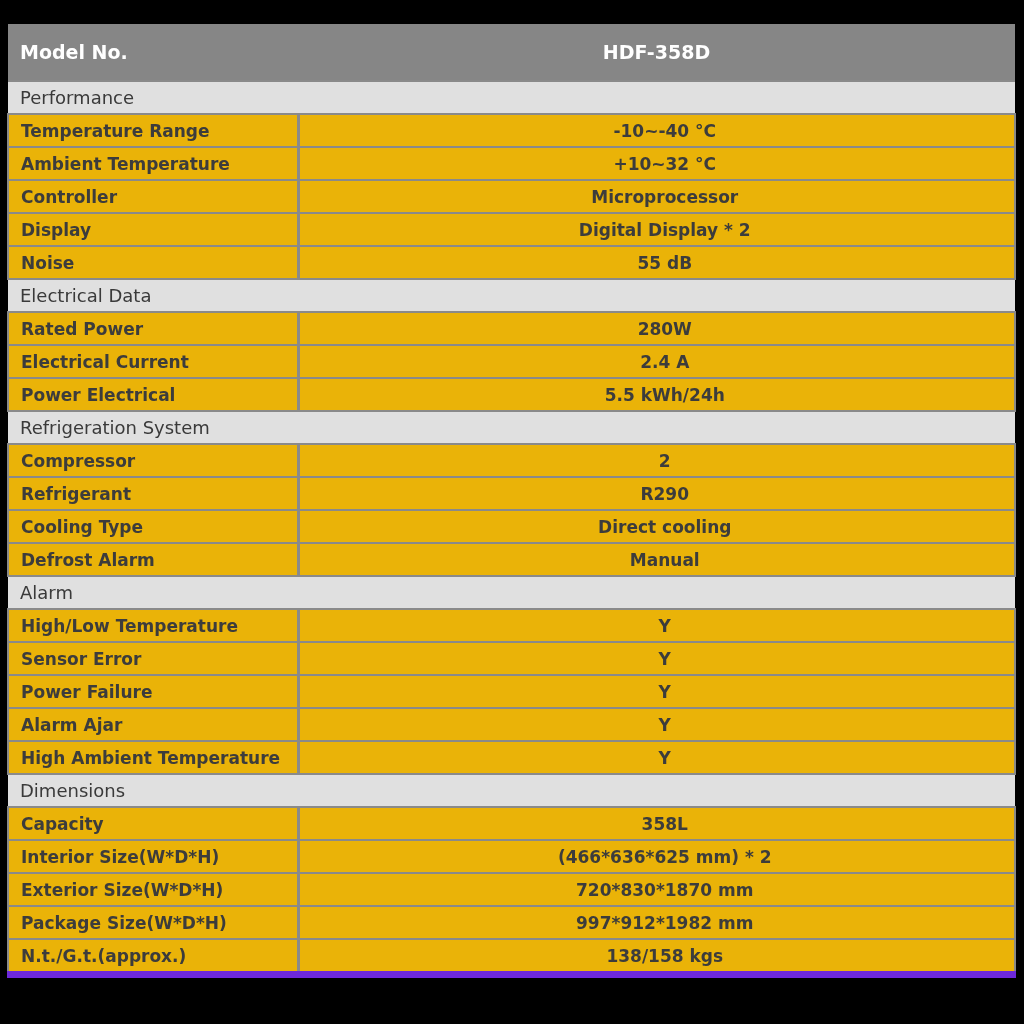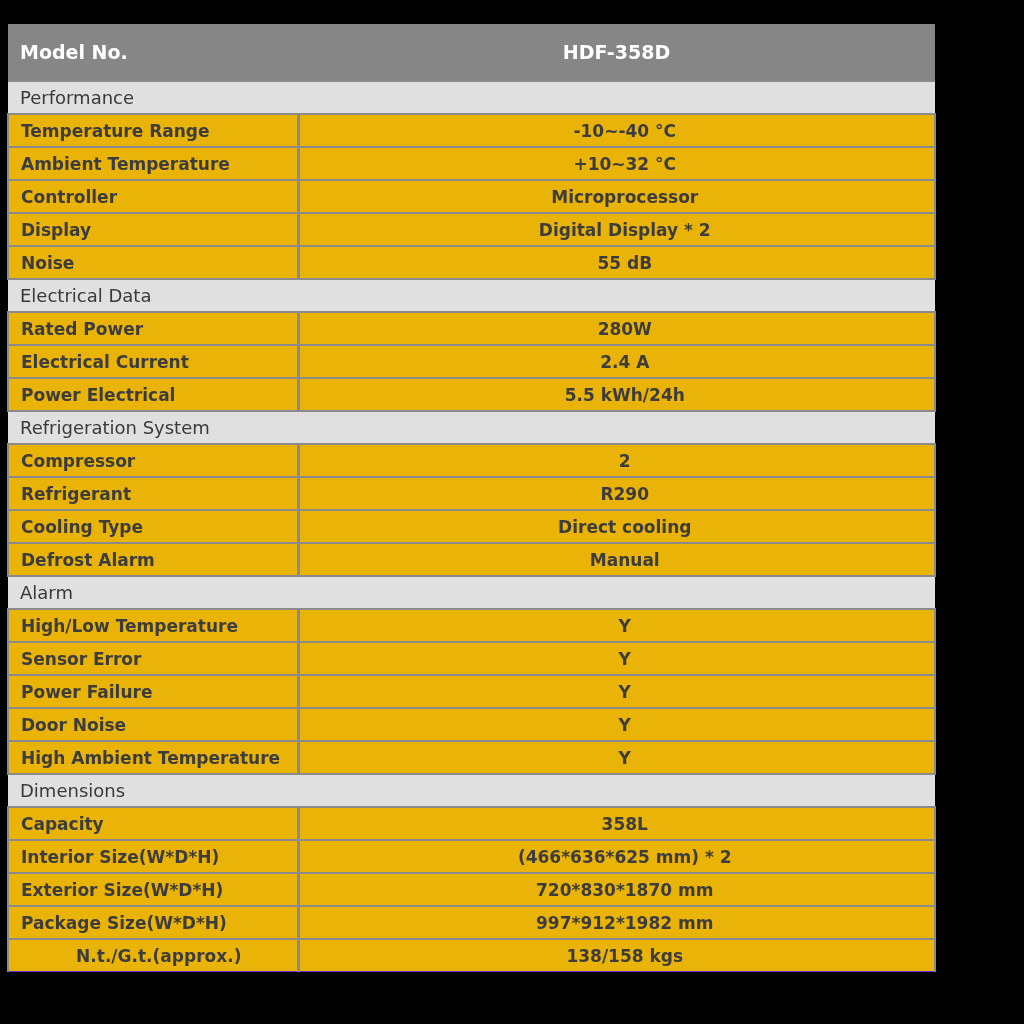--- a/index.html
+++ b/index.html
@@ -1,26 +1,26 @@
 <!DOCTYPE html>
 <html><head>
 <meta charset="utf-8">
 <style>
   html,body{margin:0;padding:0;background:#000;}
   body{width:1024px;height:1024px;position:relative;overflow:hidden;font-family:"DejaVu Sans","Liberation Sans",sans-serif;}
-  .spec-table{position:absolute;left:7px;top:24px;width:929px;border-collapse:collapse;table-layout:fixed;}
+  .spec-table{position:absolute;left:7px;top:24px;width:1009px;border-collapse:collapse;table-layout:fixed;}
   .spec-table td{padding:0;}
   .hdr td{background:#868686;color:#fff;font-weight:bold;font-size:19px;height:56px;}
   .hdr .lbl{padding-left:12px;}
   .hdr .val{text-align:center;}
   .sec td{background:#e0e0e0;color:#3a3a3a;font-weight:normal;font-size:18px;height:31px;padding-left:12px;border-top:2px solid #8a8a8a;}
   .row td{background:#eab308;color:#3c3c3c;font-size:17px;font-weight:bold;height:31px;border-top:2px solid #8a8a8a;}
   .row td.lbl{padding-left:12px;border-left:2px solid #8a8a8a;border-right:3px solid #8a8a8a;}
   .row td.val{text-align:center;border-right:2px solid #8a8a8a;padding-left:16px;}
-  .spec-table tr.last td{border-bottom:1px solid #6d28d9;text-align:center;}
+  .spec-table tr.last td{border-bottom:7px solid #6d28d9;}
 </style>
 </head>
 <body>
 
 <table class="spec-table">
   <colgroup>
       <col style="width:290px">
       <col>
     </colgroup>
   <tbody id="tbody">
@@ -94,21 +94,21 @@
       </tr>
       <tr class="row">
         <td class="lbl">Sensor Error</td>
         <td class="val">Y</td>
       </tr>
       <tr class="row">
         <td class="lbl">Power Failure</td>
         <td class="val">Y</td>
       </tr>
       <tr class="row">
-        <td class="lbl">Door Noise</td>
+        <td class="lbl">Alarm Ajar</td>
         <td class="val">Y</td>
       </tr>
       <tr class="row">
         <td class="lbl">High Ambient Temperature</td>
         <td class="val">Y</td>
       </tr>
       <tr class="sec">
         <td colspan="2">Dimensions</td>
       </tr>
       <tr class="row">

